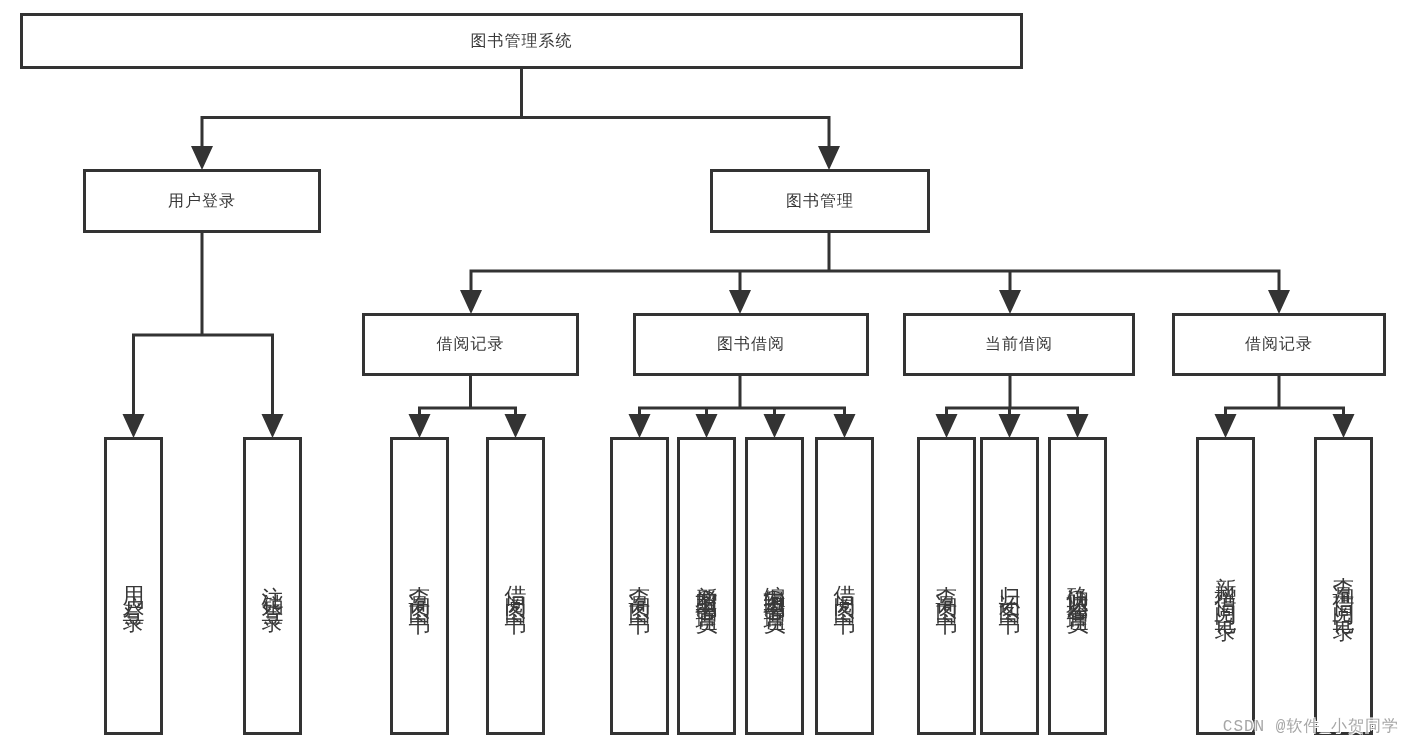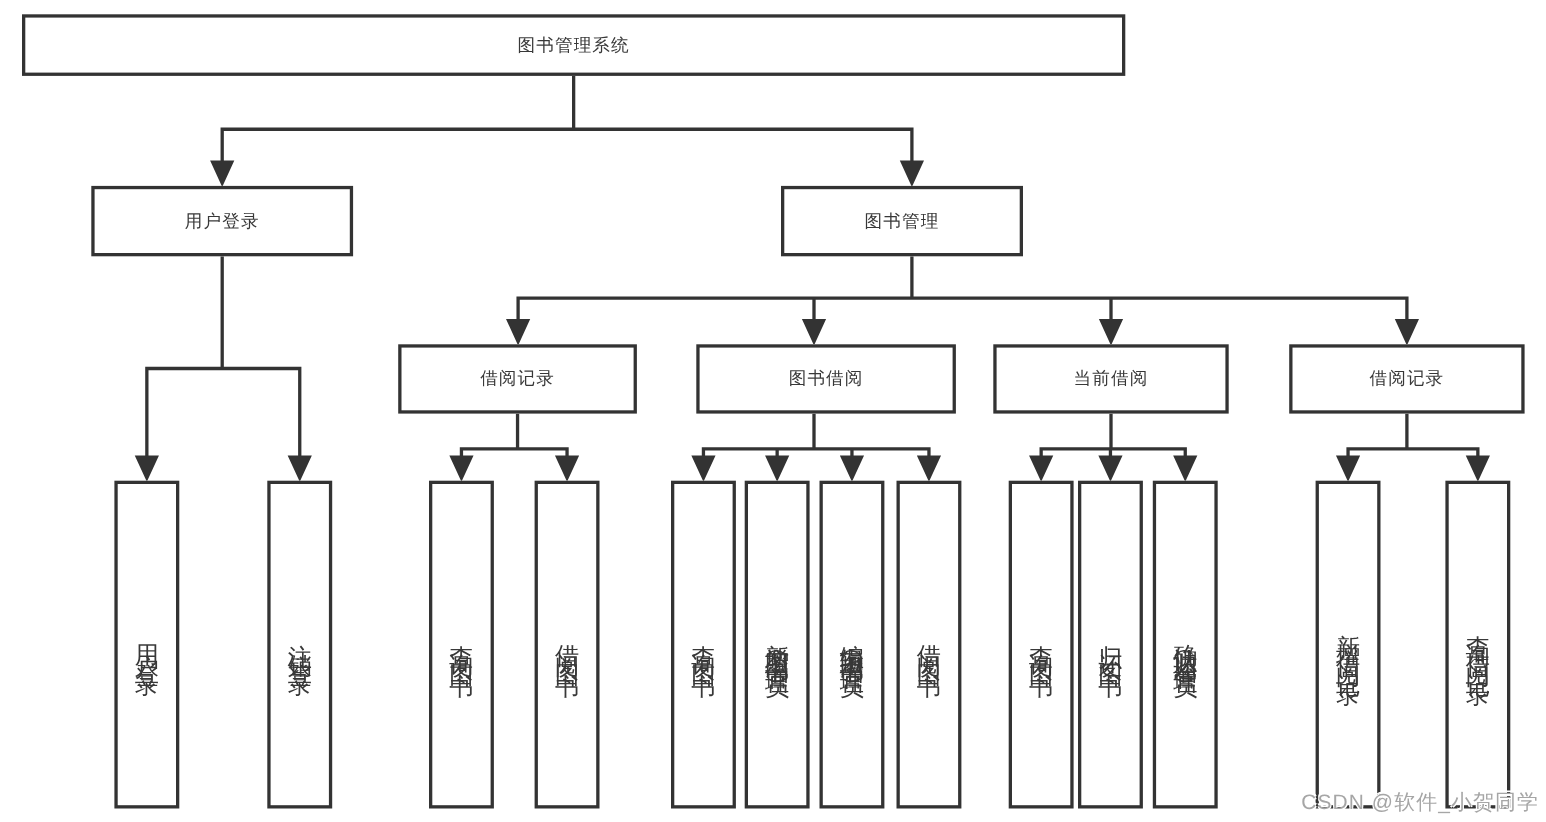--- a/index.html
+++ b/index.html
@@ -16,22 +16,23 @@
   }
   .hlabel{font-size:16px;letter-spacing:1px;white-space:nowrap;}
   .node.v{top:437px;width:59px;height:298px;}
   .vlabel{
     writing-mode:vertical-rl;text-orientation:mixed;
     font-size:22px;letter-spacing:9px;line-height:1;white-space:nowrap;
   }
   .vlabel.tight{letter-spacing:4px;}
   #watermark{
     position:absolute;right:6px;top:716px;z-index:5;
-    font-size:19px;color:#a6a6a6;letter-spacing:1px;white-space:nowrap;
+    font-size:16px;color:#a6a6a6;letter-spacing:1px;white-space:nowrap;
     text-shadow:1px 1px 0 #ffffff,-1px -1px 0 #ffffff,1px -1px 0 #ffffff,-1px 1px 0 #ffffff;
+    font-family:Liberation Mono, monospace;
   }
 </style>
 </head>
 <body>
 
 <div id="stage">
 
   <svg id="wires" viewBox="0 0 1405 747" xmlns="http://www.w3.org/2000/svg">
     <g>
       <path class="ln" d="M521.5,68 V119 M202,117.5 H829 M202,116 V148 M829,116 V148"></path>
@@ -73,21 +74,21 @@
   <div class="node" style="left:710px;top:169px;width:220px;height:64px">
     <span class="hlabel">图书管理</span>
   </div>
 
   <div class="node" style="left:362px;top:313px;width:217px;height:63px">
     <span class="hlabel">借阅记录</span>
   </div>
   <div class="node" style="left:633px;top:313px;width:236px;height:63px">
     <span class="hlabel">图书借阅</span>
   </div>
-  <div class="node" style="left:903px;top:313px;width:214px;height:63px">
+  <div class="node" style="left:903px;top:313px;width:232px;height:63px">
     <span class="hlabel">当前借阅</span>
   </div>
   <div class="node" style="left:1172px;top:313px;width:214px;height:63px">
     <span class="hlabel">借阅记录</span>
   </div>
 
   <div class="node v" style="left:104px">
     <span class="vlabel">用户登录</span>
   </div>
   <div class="node v" style="left:243px">

